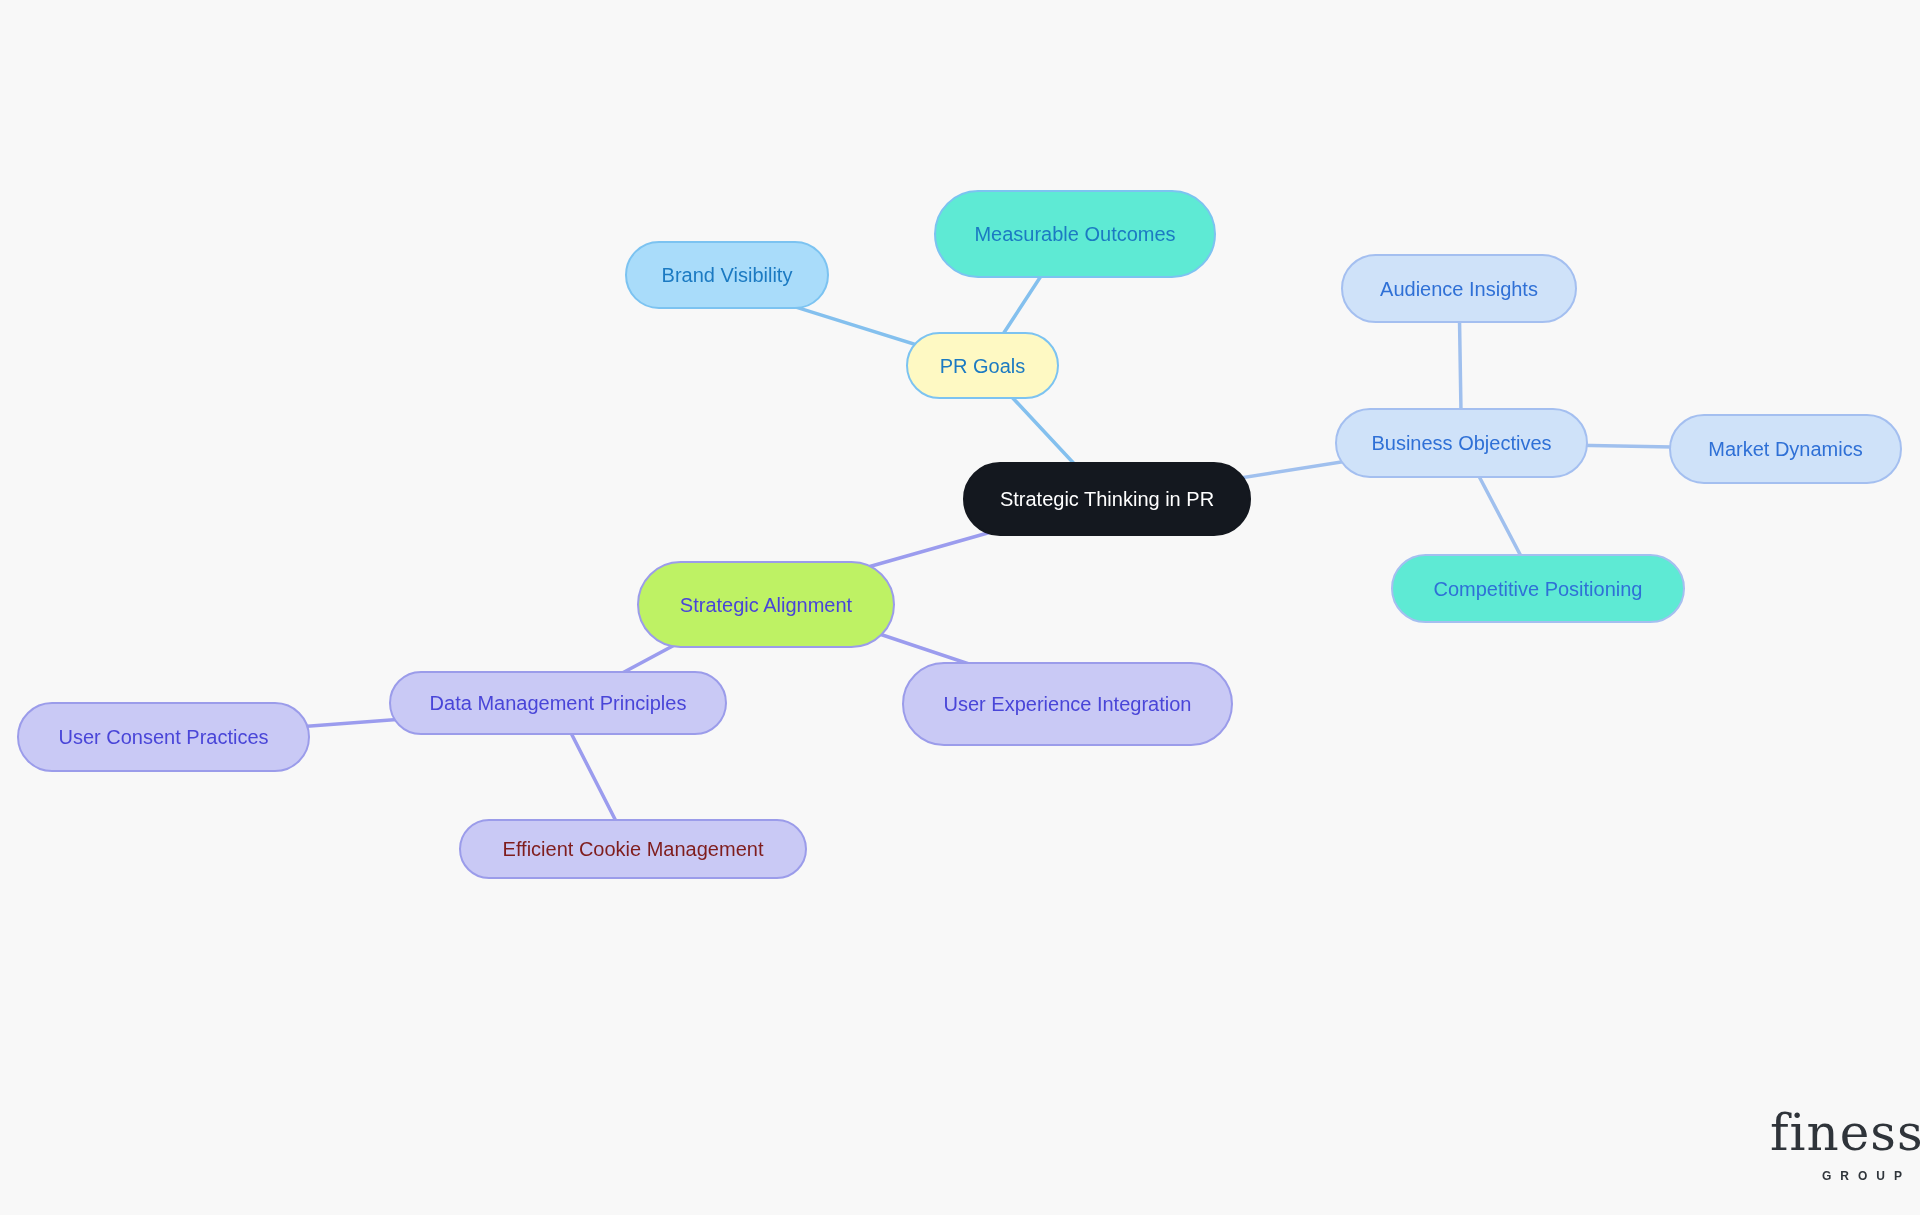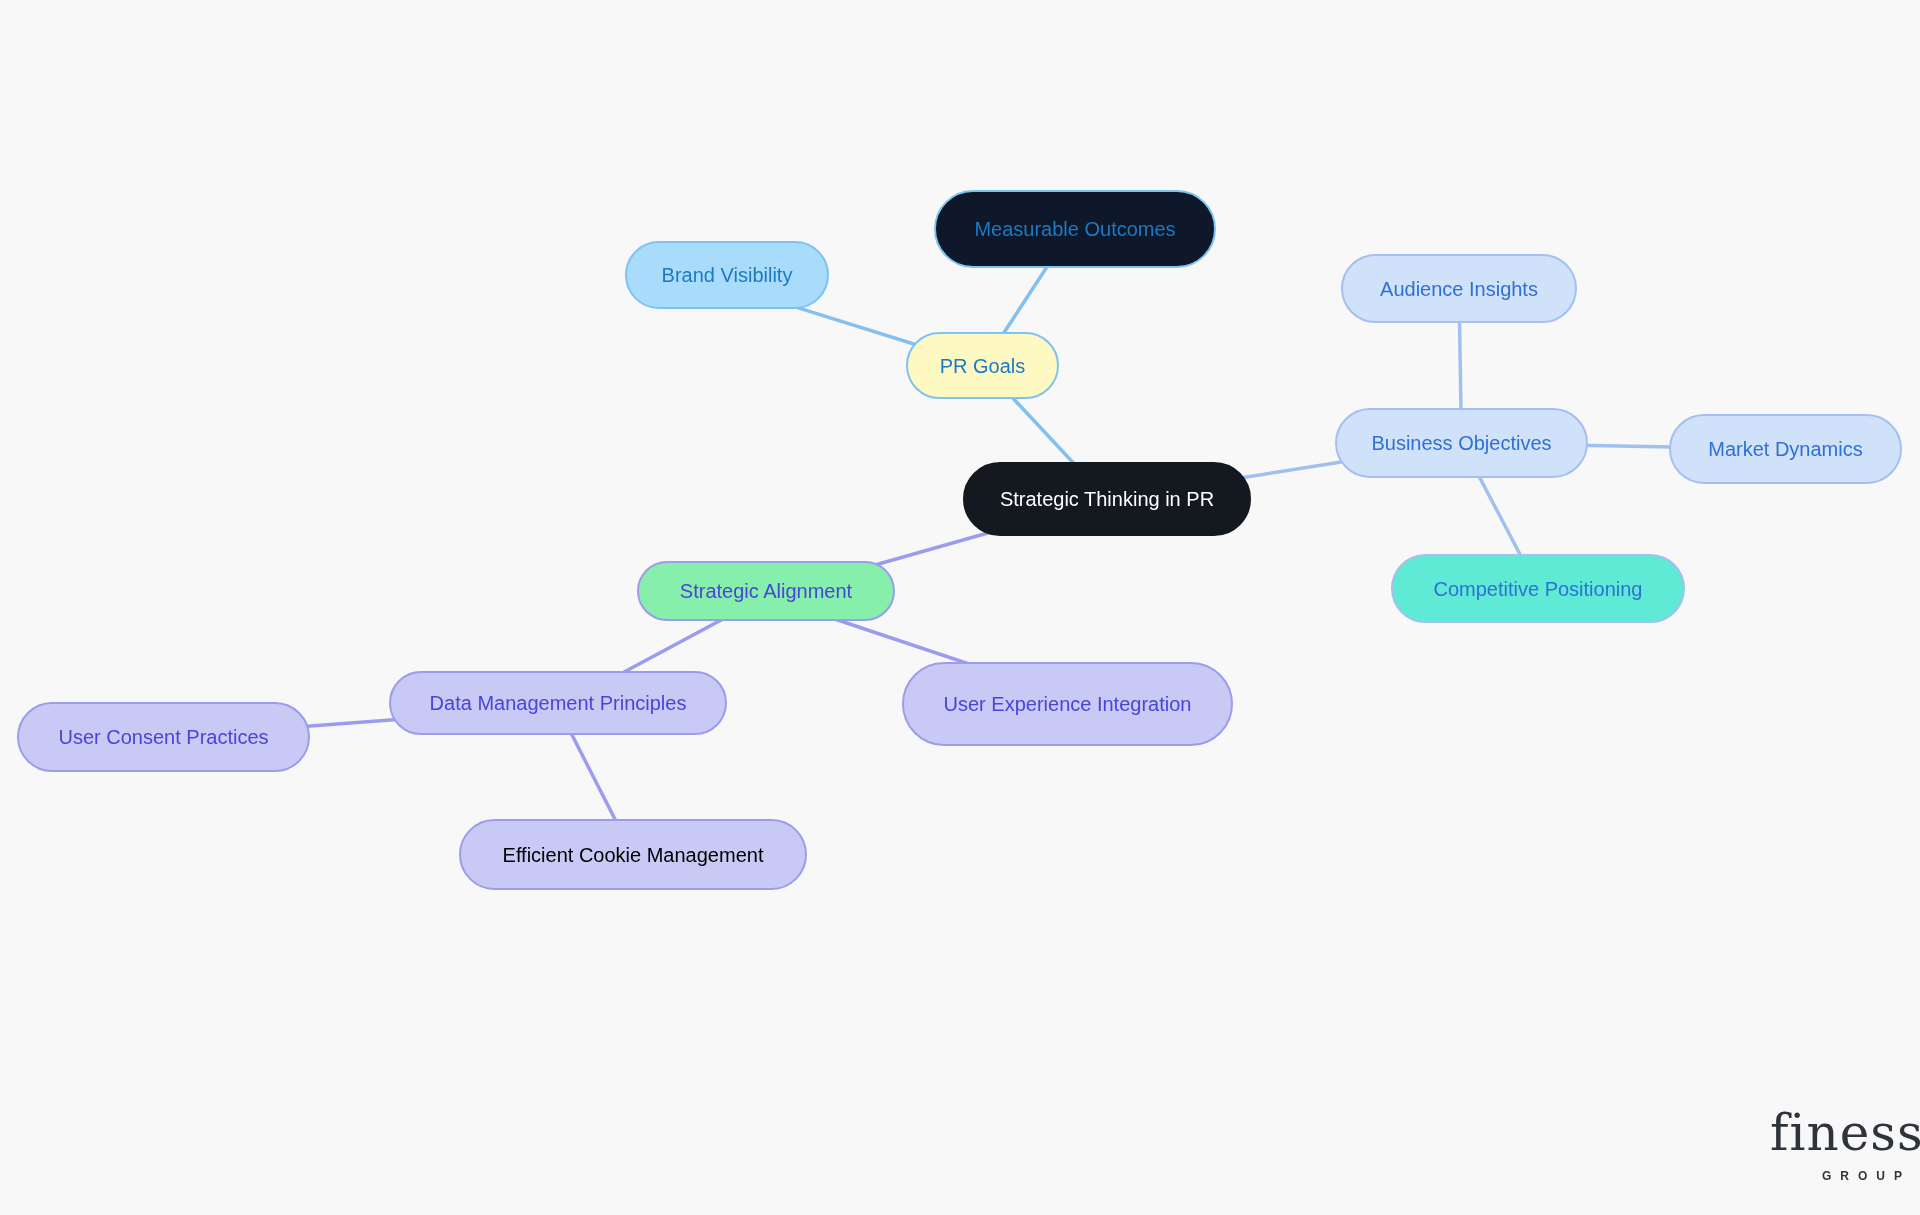--- a/index.html
+++ b/index.html
@@ -89,43 +89,43 @@
   </div>
 <div class="node" style="left: 963px; top: 462px; width: 288px; height: 74px; background: rgb(20, 24, 31); border-color: rgb(20, 24, 31); color: rgb(255, 255, 255);">
       <span>Strategic Thinking in PR</span>
     </div>
     <div class="node" style="left: 906px; top: 332px; width: 153px; height: 67px; background: #fef9c3; border-color: rgb(124, 195, 241); color: rgb(27, 122, 194);">
       <span>PR Goals</span>
     </div>
     <div class="node" style="left: 625px; top: 241px; width: 204px; height: 68px; background: rgb(169, 220, 250); border-color: rgb(124, 195, 241); color: rgb(27, 122, 194);">
       <span>Brand Visibility</span>
     </div>
-    <div class="node" style="left: 934px; top: 190px; width: 282px; height: 78px; background: #0f172a; border-color: rgb(124, 195, 241); color: rgb(27, 122, 194);">
+    <div class="node" style="left: 934px; top: 190px; width: 282px; height: 88px; background: #5eead4; border-color: rgb(124, 195, 241); color: rgb(27, 122, 194);">
       <span>Measurable Outcomes</span>
     </div>
     <div class="node" style="left: 1341px; top: 254px; width: 236px; height: 69px; background: rgb(207, 226, 249); border-color: rgb(164, 191, 240); color: rgb(47, 112, 214);">
       <span>Audience Insights</span>
     </div>
     <div class="node" style="left: 1335px; top: 408px; width: 253px; height: 70px; background: rgb(207, 226, 249); border-color: rgb(164, 191, 240); color: rgb(47, 112, 214);">
       <span>Business Objectives</span>
     </div>
     <div class="node" style="left: 1669px; top: 414px; width: 233px; height: 70px; background: rgb(207, 226, 249); border-color: rgb(164, 191, 240); color: rgb(47, 112, 214);">
       <span>Market Dynamics</span>
     </div>
     <div class="node" style="left: 1391px; top: 554px; width: 294px; height: 69px; background: #5eead4; border-color: rgb(164, 191, 240); color: rgb(47, 112, 214);">
       <span>Competitive Positioning</span>
     </div>
-    <div class="node" style="left: 637px; top: 561px; width: 258px; height: 60px; background: #86efac; border-color: rgb(155, 156, 234); color: rgb(73, 69, 216);">
+    <div class="node" style="left: 637px; top: 561px; width: 258px; height: 87px; background: #bef264; border-color: rgb(155, 156, 234); color: rgb(73, 69, 216);">
       <span>Strategic Alignment</span>
     </div>
     <div class="node" style="left: 902px; top: 662px; width: 331px; height: 84px; background: rgb(201, 201, 245); border-color: rgb(155, 156, 234); color: rgb(73, 69, 216);">
       <span>User Experience Integration</span>
     </div>
     <div class="node" style="left: 389px; top: 671px; width: 338px; height: 64px; background: rgb(201, 201, 245); border-color: rgb(155, 156, 234); color: rgb(73, 69, 216);">
       <span>Data Management Principles</span>
     </div>
     <div class="node" style="left: 17px; top: 702px; width: 293px; height: 70px; background: rgb(201, 201, 245); border-color: rgb(155, 156, 234); color: rgb(73, 69, 216);">
       <span>User Consent Practices</span>
     </div>
-    <div class="node" style="left: 459px; top: 819px; width: 348px; height: 71px; background: rgb(201, 201, 245); border-color: rgb(155, 156, 234); color: #000000;">
+    <div class="node" style="left: 459px; top: 819px; width: 348px; height: 60px; background: rgb(201, 201, 245); border-color: rgb(155, 156, 234); color: #7f1d1d;">
       <span>Efficient Cookie Management</span>
     </div>
   </div>
 
 </body></html>

